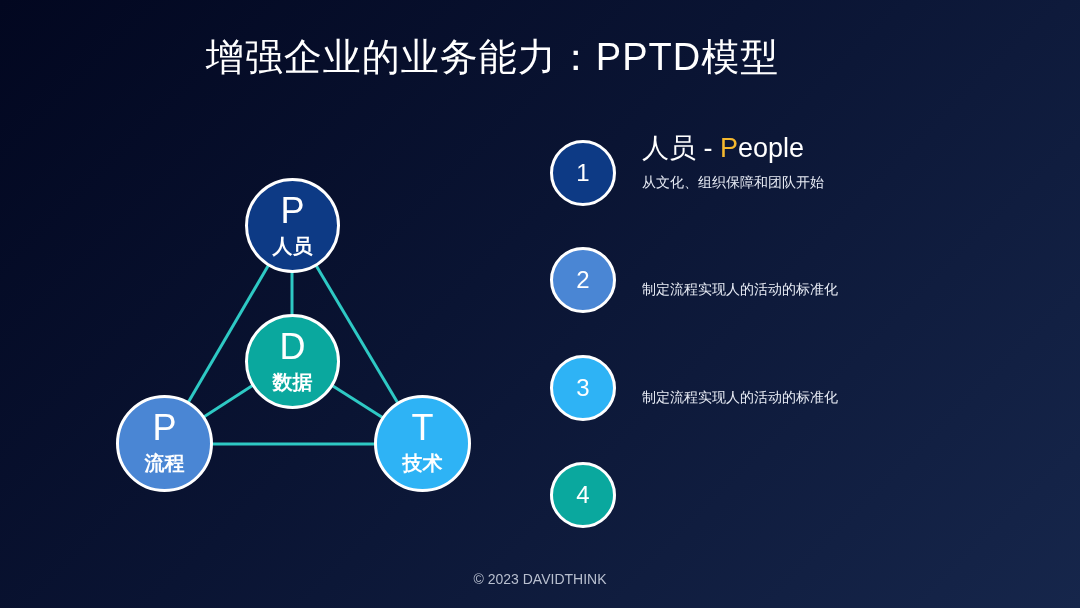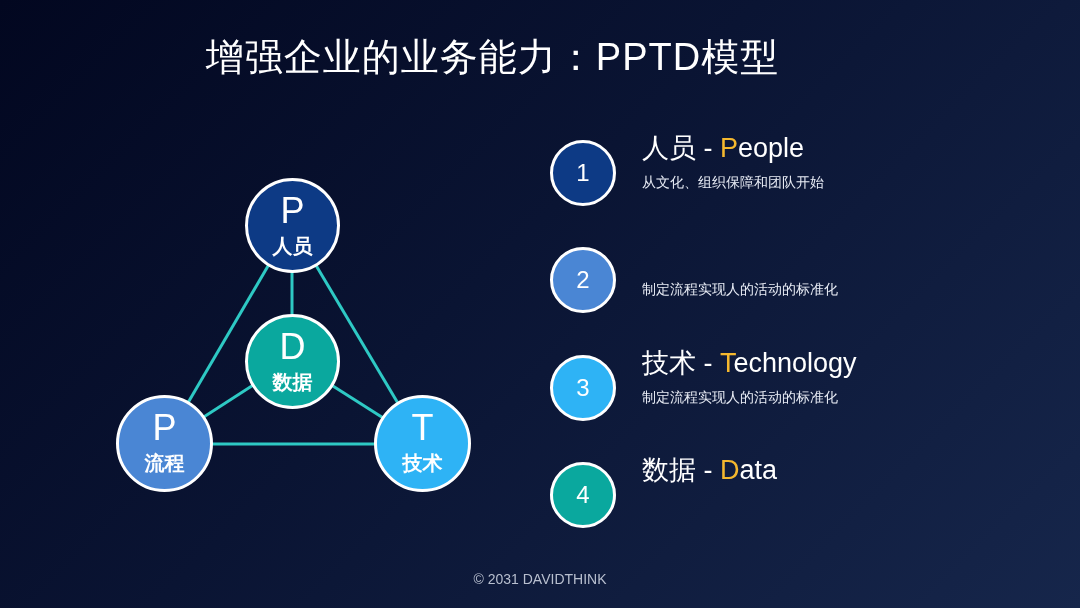--- a/index.html
+++ b/index.html
@@ -80,26 +80,20 @@
   <div class="item-desc">从文化、组织保障和团队开始</div>
 </div>
 
 <div class="item" style="top:247px;">
   <div class="num" style="background:#4a86d4;">2</div>
   <div class="item-desc">制定流程实现人的活动的标准化</div>
 </div>
 
 <div class="item" style="top:355px;">
   <div class="num" style="background:#2eb3f5;">3</div>
-  <div class="item-title">
-    <span>技术</span><span> - </span><span class="accent">T</span><span>echnology</span>
-  </div>
   <div class="item-desc">制定流程实现人的活动的标准化</div>
 </div>
 
 <div class="item" style="top:462px;">
   <div class="num" style="background:#0aa89e;">4</div>
-  <div class="item-title">
-    <span>数据</span><span> - </span><span class="accent">D</span><span>ata</span>
-  </div>
 </div>
 
-<div class="footer">© 2031 DAVIDTHINK</div>
+<div class="footer">© 2023 DAVIDTHINK</div>
 
 </body></html>

